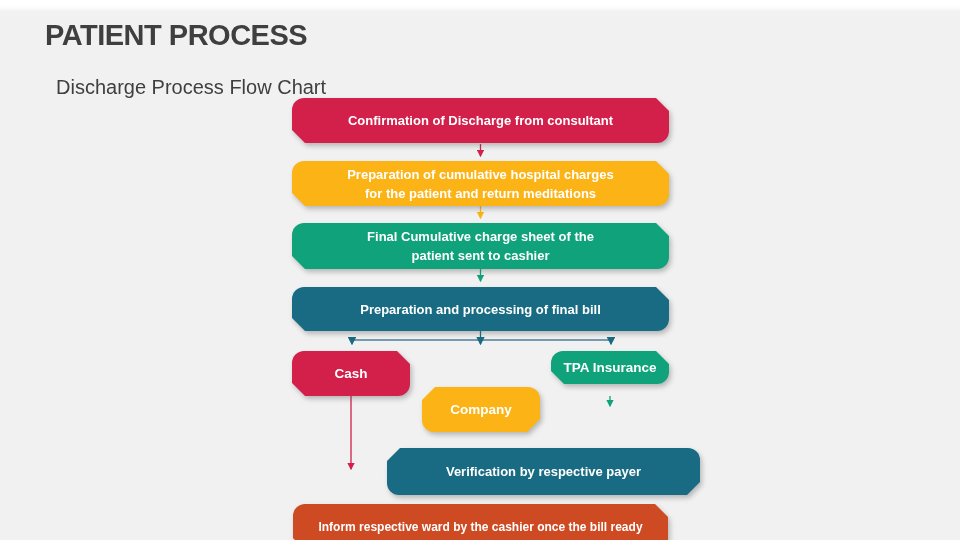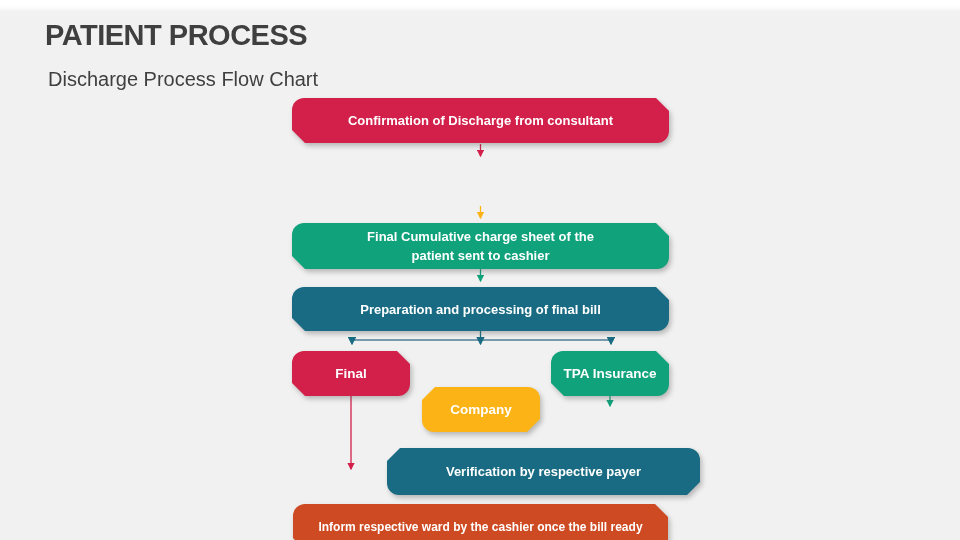--- a/index.html
+++ b/index.html
@@ -10,21 +10,21 @@
     overflow:hidden;
   }
   .stage{position:relative;width:960px;height:540px;}
 
   .page-title{
     position:absolute;left:40px;top:14px;margin:5px;
     font-size:29px;font-weight:bold;letter-spacing:-0.5px;
     color:var(--heading,#3f3f3f);
   }
   .page-subtitle{
-    position:absolute;left:40px;top:60px;margin:8px;
+    position:absolute;left:40px;top:60px;margin:16px;
     font-size:20px;font-weight:normal;
     color:var(--heading,#3f3f3f);
   }
 
   .connectors{position:absolute;left:0;top:0;width:960px;height:540px;pointer-events:none;}
   .s-red{stroke:var(--red);stroke-width:1.3;}
   .s-yellow{stroke:var(--yellow);stroke-width:1.3;}
   .s-green{stroke:var(--green);stroke-width:1.3;}
   .s-teal{stroke:var(--teal);stroke-width:1.3;}
   .s-tlight{stroke:var(--teal_light);stroke-width:1.4;}
@@ -100,47 +100,53 @@
     <line class="s-green" x1="610" y1="396" x2="610" y2="406" marker-end="url(#ah-green)"></line>
     <line class="s-teal" x1="527.5" y1="459" x2="527.5" y2="465" marker-end="url(#ah-teal)"></line>
   </svg>
 
   <div class="node-wrap" style="left:292px;top:98px;width:377px;height:45px">
     <div class="node shapeA c-red">
       <span class="line">Confirmation of Discharge from consultant</span>
     </div>
   </div>
 
+  <div class="node-wrap" style="left:292px;top:161px;width:377px;height:45px">
+    <div class="node shapeA c-yellow">
+      <span class="line">Preparation of cumulative hospital charges</span>
+      <span class="line">for the patient and  return meditations</span>
+    </div>
+  </div>
 
   <div class="node-wrap" style="left:292px;top:287px;width:377px;height:44px">
     <div class="node shapeA c-teal">
       <span class="line">Preparation and processing of final bill</span>
     </div>
   </div>
 
   <div class="node-wrap" style="left:292px;top:223px;width:377px;height:46px">
     <div class="node shapeA c-green">
       <span class="line">Final Cumulative charge sheet of the</span>
       <span class="line">patient sent to cashier</span>
     </div>
   </div>
 
   <div class="node-wrap" style="left:292px;top:351px;width:118px;height:45px">
     <div class="node shapeA c-red label-mid">
-      <span class="line">Final</span>
+      <span class="line">Cash</span>
     </div>
   </div>
 
   <div class="node-wrap" style="left:422px;top:351px;width:118px;height:45px">
     <div class="node shapeB c-yellow label-mid">
       <span class="line">Company</span>
     </div>
   </div>
 
-  <div class="node-wrap" style="left:551px;top:351px;width:118px;height:45px">
+  <div class="node-wrap" style="left:551px;top:351px;width:118px;height:33px">
     <div class="node shapeA c-green label-mid">
       <span class="line">TPA Insurance</span>
     </div>
   </div>
 
   <div class="node-wrap" style="left:387px;top:412px;width:313px;height:47px">
     <div class="node shapeB c-teal">
       <span class="line">Verification by respective payer</span>
     </div>
   </div>

